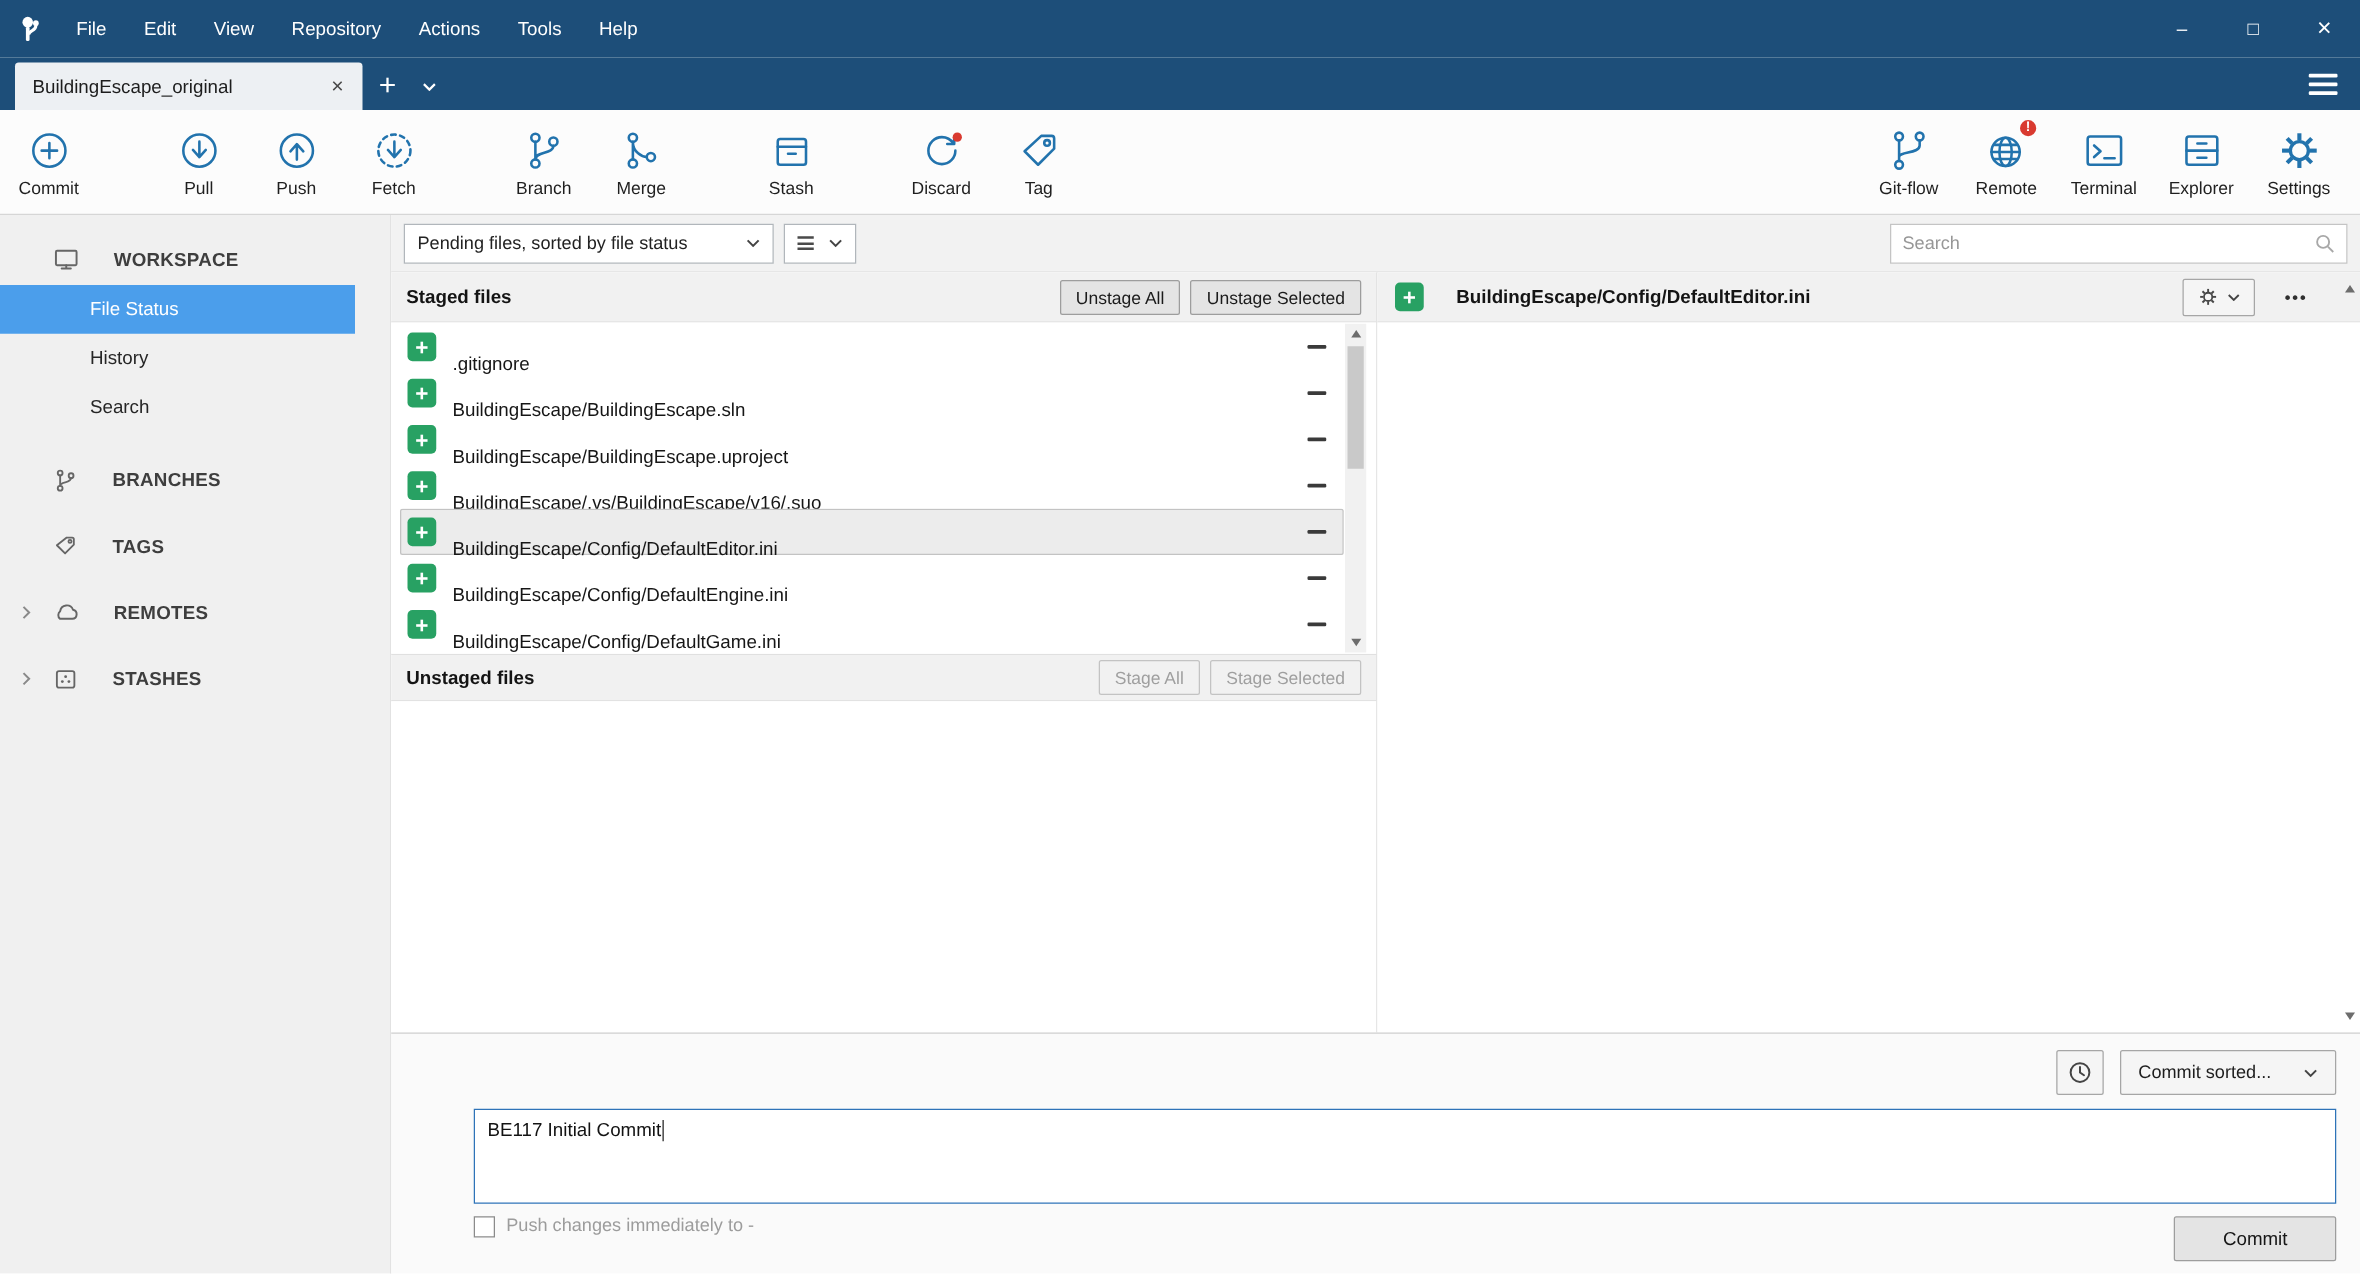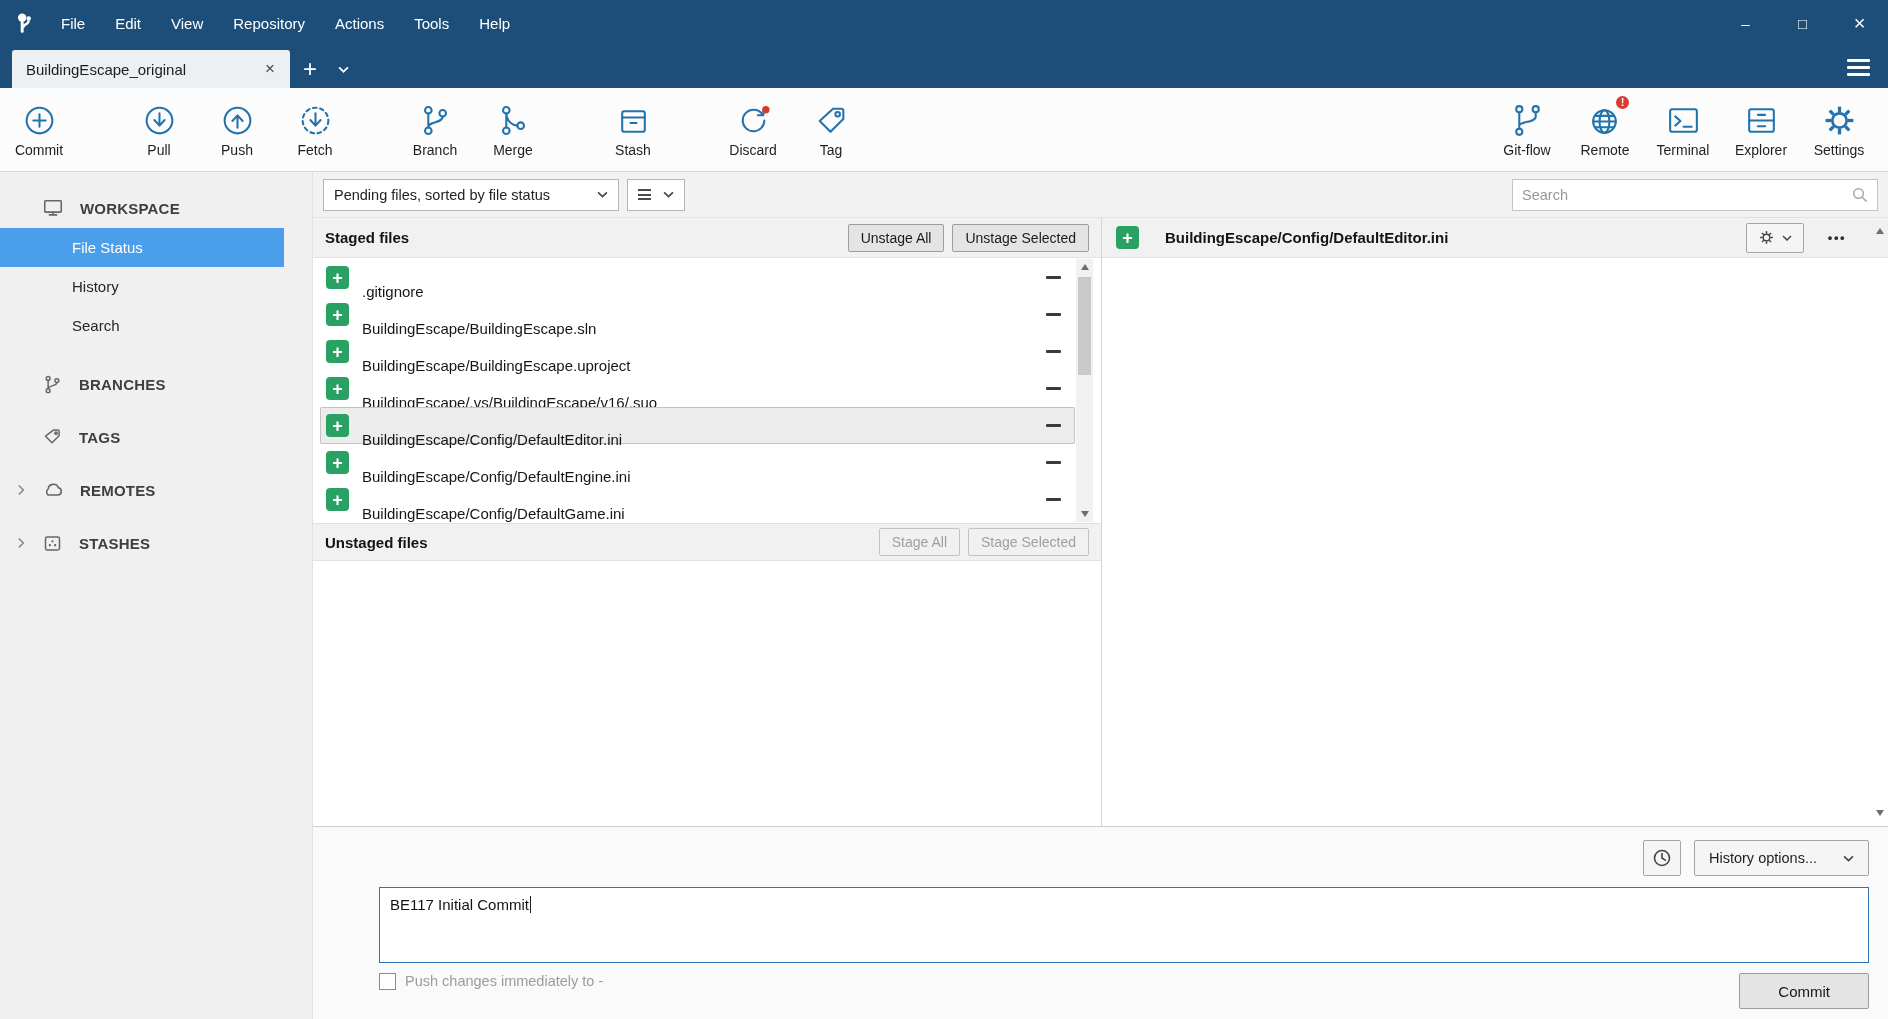--- a/index.html
+++ b/index.html
@@ -31,21 +31,21 @@
   .tool { width:78px; height:78px; display:flex; flex-direction:column; align-items:center; justify-content:center; gap:3px; position:relative; cursor:default; }
   .tool svg { width:37px; height:37px; }
   .tool-label { font-size:14px; color:#1f1f1f; }
   .tgap { width:42px; }
   .toolbar-right { margin-left:auto; display:flex; margin-right:10px; }
   .tico { stroke:#2273ad; fill:none; stroke-width:2; stroke-linecap:round; stroke-linejoin:round; }
   .badge { position:absolute; top:3px; right:13px; width:17px; height:17px; background:#d93a30; border-radius:50%; color:#fff; font-size:11px; font-weight:bold; display:flex; align-items:center; justify-content:center; border:2px solid #fcfcfc; }
 
   
   .sidebar { position:absolute; left:0; top:172px; width:313px; bottom:0; background:#f0f0f0; border-right:1px solid #e2e2e2; padding-top:16px; }
-  .side-head { display:flex; align-items:center; gap:16px; padding-left:42px; height:40px; font-weight:bold; font-size:15px; color:#3e3e3e; letter-spacing:.2px; position:relative; }
+  .side-head { display:flex; align-items:center; gap:27px; padding-left:42px; height:40px; font-weight:bold; font-size:15px; color:#3e3e3e; letter-spacing:.2px; position:relative; }
   .side-item { padding-left:72px; font-size:15px; color:#262626; height:39px; display:flex; align-items:center; cursor:pointer; }
   .side-item.selected { background:#4b9eeb; color:#fff; margin-right:28px; }
   .side-section { margin-top:13px; }
   .first-section { margin-top:19px; }
   .chev { position:absolute; left:17px; top:50%; transform:translateY(-50%); display:flex; }
   .sico { stroke:#666; fill:none; stroke-width:1.7; stroke-linecap:round; stroke-linejoin:round; }
 
   
   .filterbar { position:absolute; left:313px; top:172px; right:0; height:46px; background:#f2f2f2; border-bottom:1px solid #e2e2e2; display:flex; align-items:center;justify-content:space-between; }
   .dropdown { height:32px; background:#fff; border:1px solid #b1b6bb; display:flex; align-items:center; padding:0 10px; font-size:14.5px; color:#222; cursor:pointer; }
@@ -481,21 +481,21 @@
 
   <div class="commit-area">
     <div class="commit-toprow">
       <span class="icon-btn">
         <svg width="20" height="20" viewBox="0 0 20 20">
             <circle cx="10" cy="10" r="7.5" stroke="#444" fill="none" stroke-width="1.6"></circle>
             <path d="M10 5.5V10l3.2 2.2" stroke="#444" fill="none" stroke-width="1.6" stroke-linecap="round"></path>
           </svg>
       </span>
       <span class="options-btn">
-        <span>History options...</span>
+        <span>Commit sorted...</span>
         <svg width="11" height="7" viewBox="0 0 10 6">
             <path d="M1 1l4 4 4-4" stroke="#444" stroke-width="1.5" fill="none"></path>
           </svg>
       </span>
     </div>
 
     <div class="commit-msg">
       <span>BE117 Initial Commit</span><span class="caret-bar"></span>
     </div>
 

